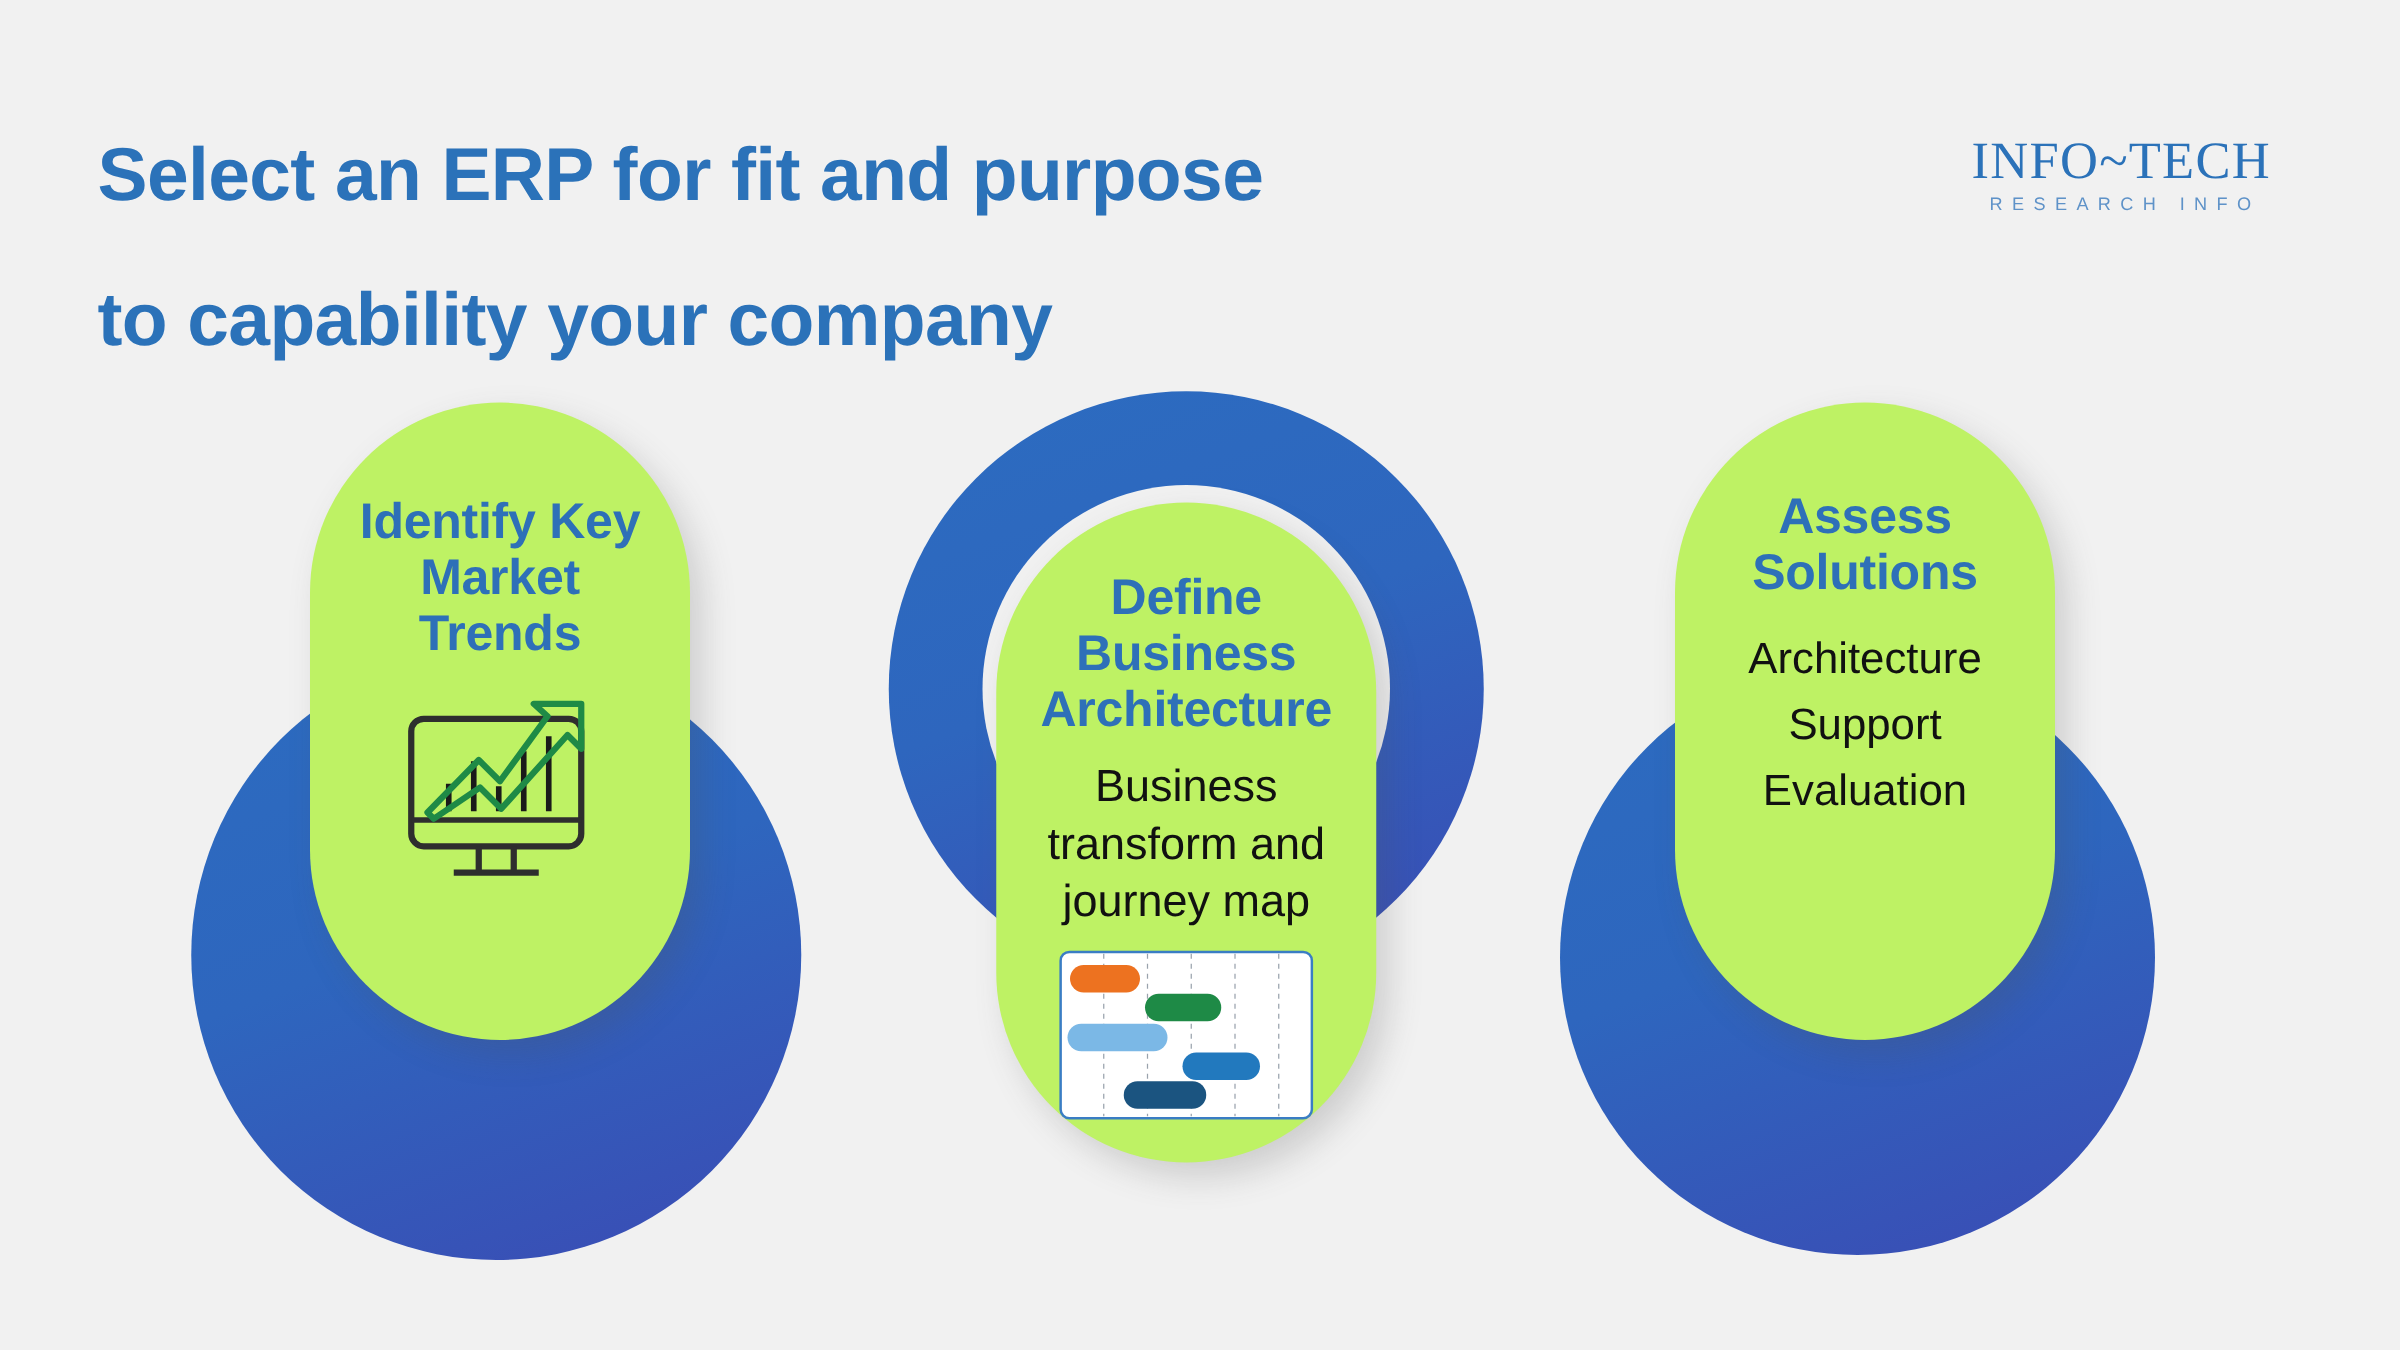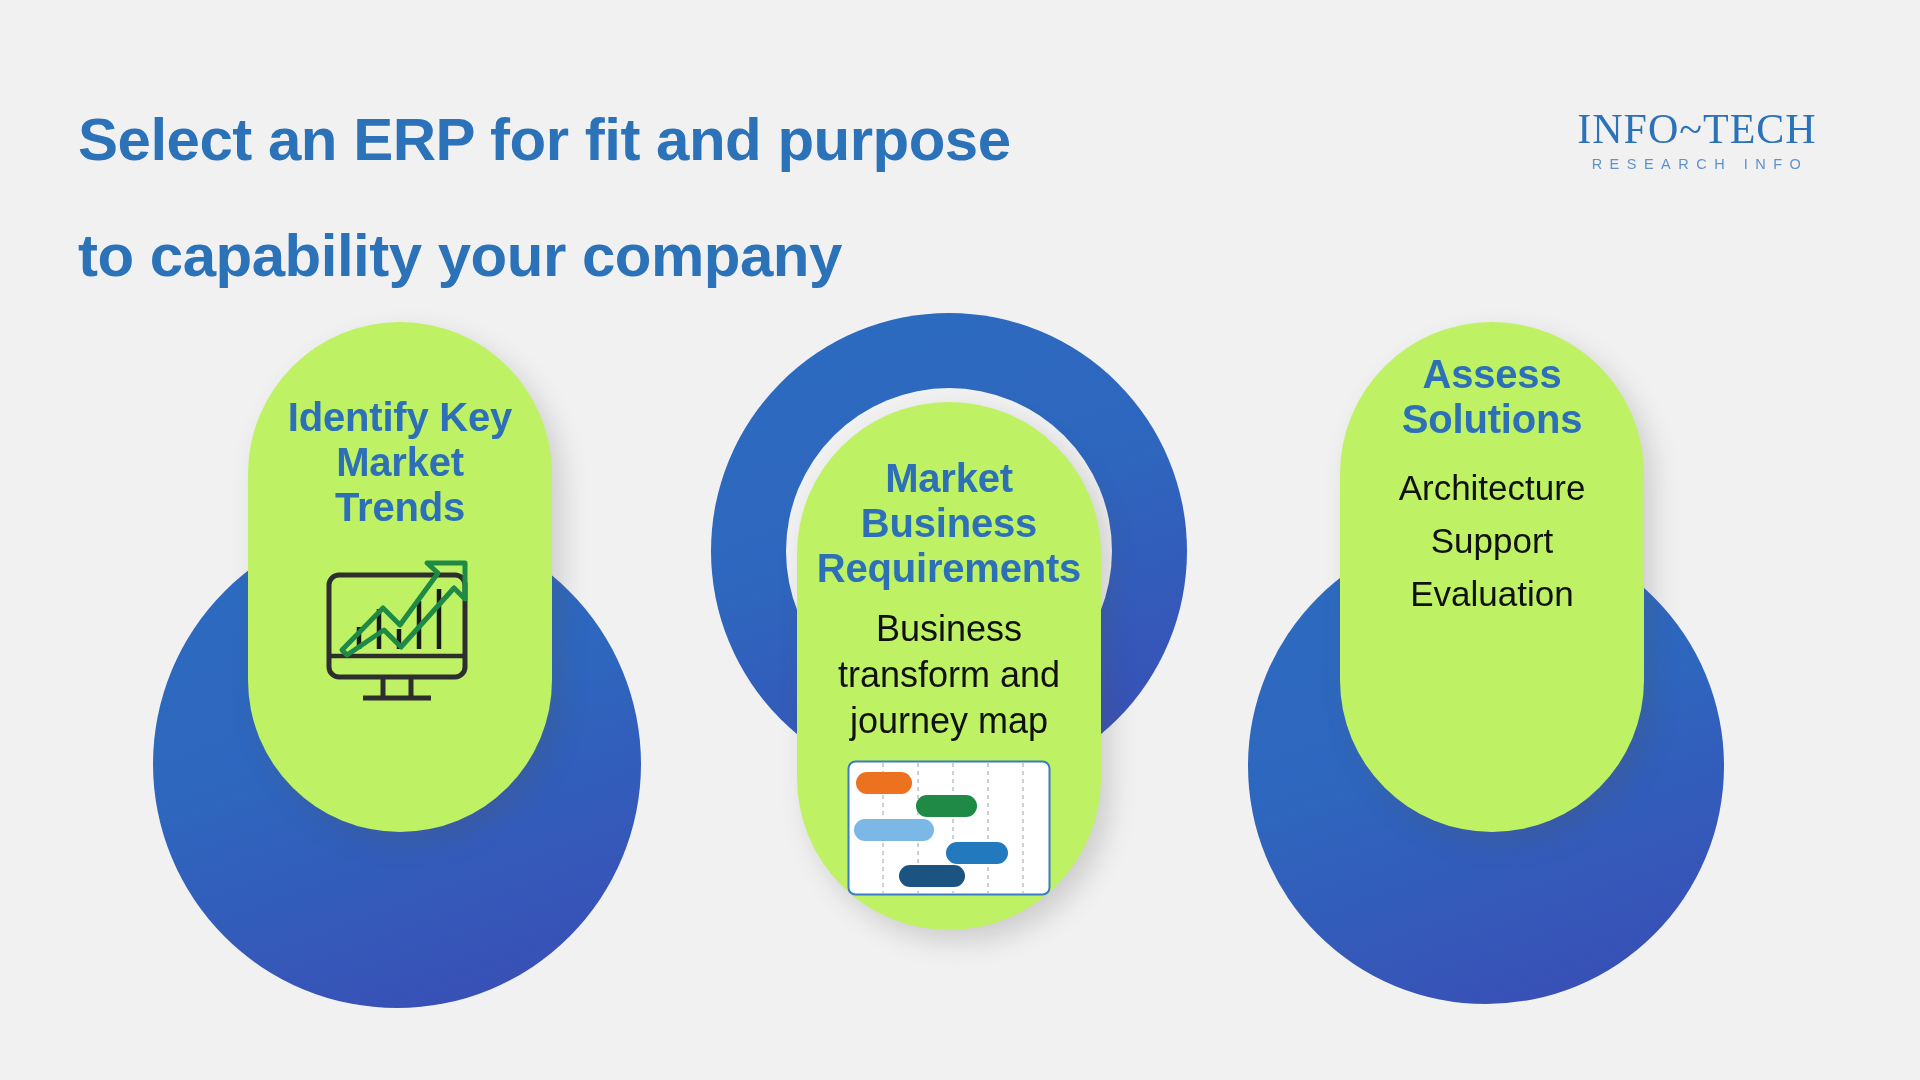--- a/index.html
+++ b/index.html
@@ -79,21 +79,21 @@
     left:797px;top:402px;width:304px;height:528px;border-radius:152px;
   }
   #card2 .c-title{margin-top:54px;font-size:40px;width:300px;}
   #card2 .c-body{margin-top:16px;font-size:36px;width:262px;}
 
   
   #card3 .disc{left:1248px;top:528px;width:476px;height:476px;}
   #card3 .pill{
     left:1340px;top:322px;width:304px;height:510px;border-radius:152px;
   }
-  #card3 .c-title{margin-top:30px;font-size:40px;width:264px;}
+  #card3 .c-title{margin-top:69px;font-size:40px;width:264px;}
   #card3 .c-list{margin-top:26px;font-size:35px;width:268px;}
 
   
   .monitor-icon{margin-top:22px;}
 
   
   .gantt-icon{margin-top:16px;}
 </style>
 </head>
 <body>
@@ -136,21 +136,21 @@
         </div>
       </div>
     </div>
   </div>
 
   <div class="card" id="card2">
     <div class="ring"></div>
     <div class="ring-hole"></div>
     <div class="pill">
       <div class="pill-inner">
-        <div class="c-title">Market Business Requirements</div>
+        <div class="c-title">Define Business Architecture</div>
         <div class="c-body">Business transform and journey map</div>
         <div class="gantt-icon">
           <svg width="204" height="136" viewBox="0 0 204 136">
             <rect x="1.5" y="1.5" width="201" height="133" rx="7" ry="7" fill="#FFFFFF" stroke="#3A7DC4" stroke-width="2"></rect>
 
             <line x1="36" y1="3" x2="36" y2="133" stroke="#9AA3AD" stroke-width="1" stroke-dasharray="4 4"></line>
             <line x1="71" y1="3" x2="71" y2="133" stroke="#9AA3AD" stroke-width="1" stroke-dasharray="4 4"></line>
             <line x1="106" y1="3" x2="106" y2="133" stroke="#9AA3AD" stroke-width="1" stroke-dasharray="4 4"></line>
             <line x1="141" y1="3" x2="141" y2="133" stroke="#9AA3AD" stroke-width="1" stroke-dasharray="4 4"></line>
             <line x1="176" y1="3" x2="176" y2="133" stroke="#9AA3AD" stroke-width="1" stroke-dasharray="4 4"></line>

